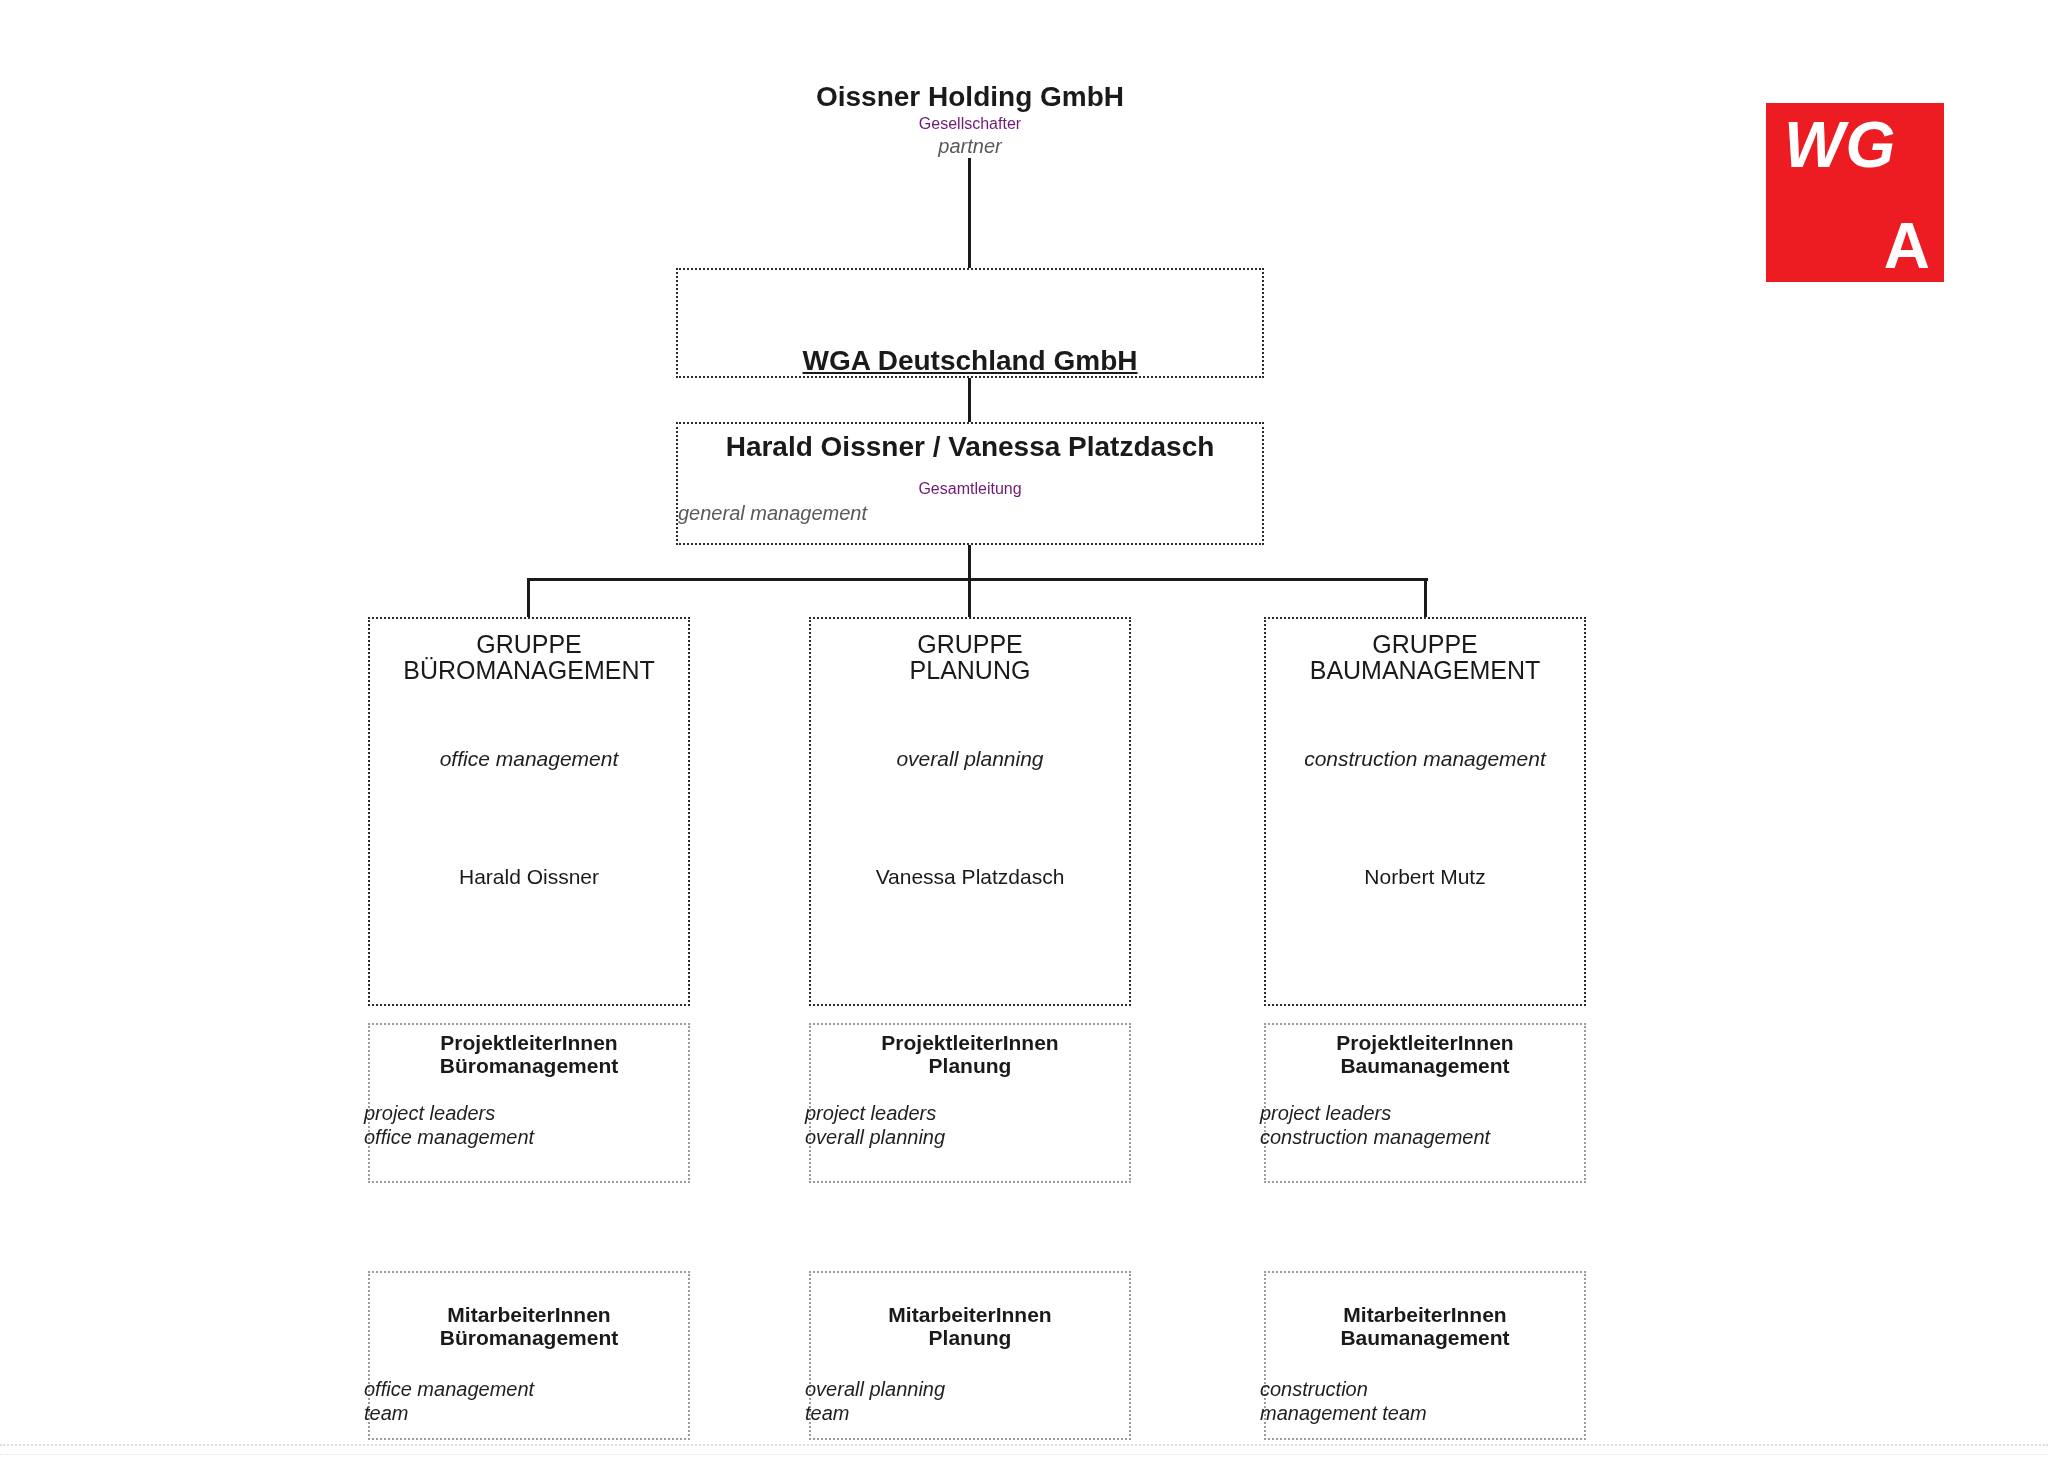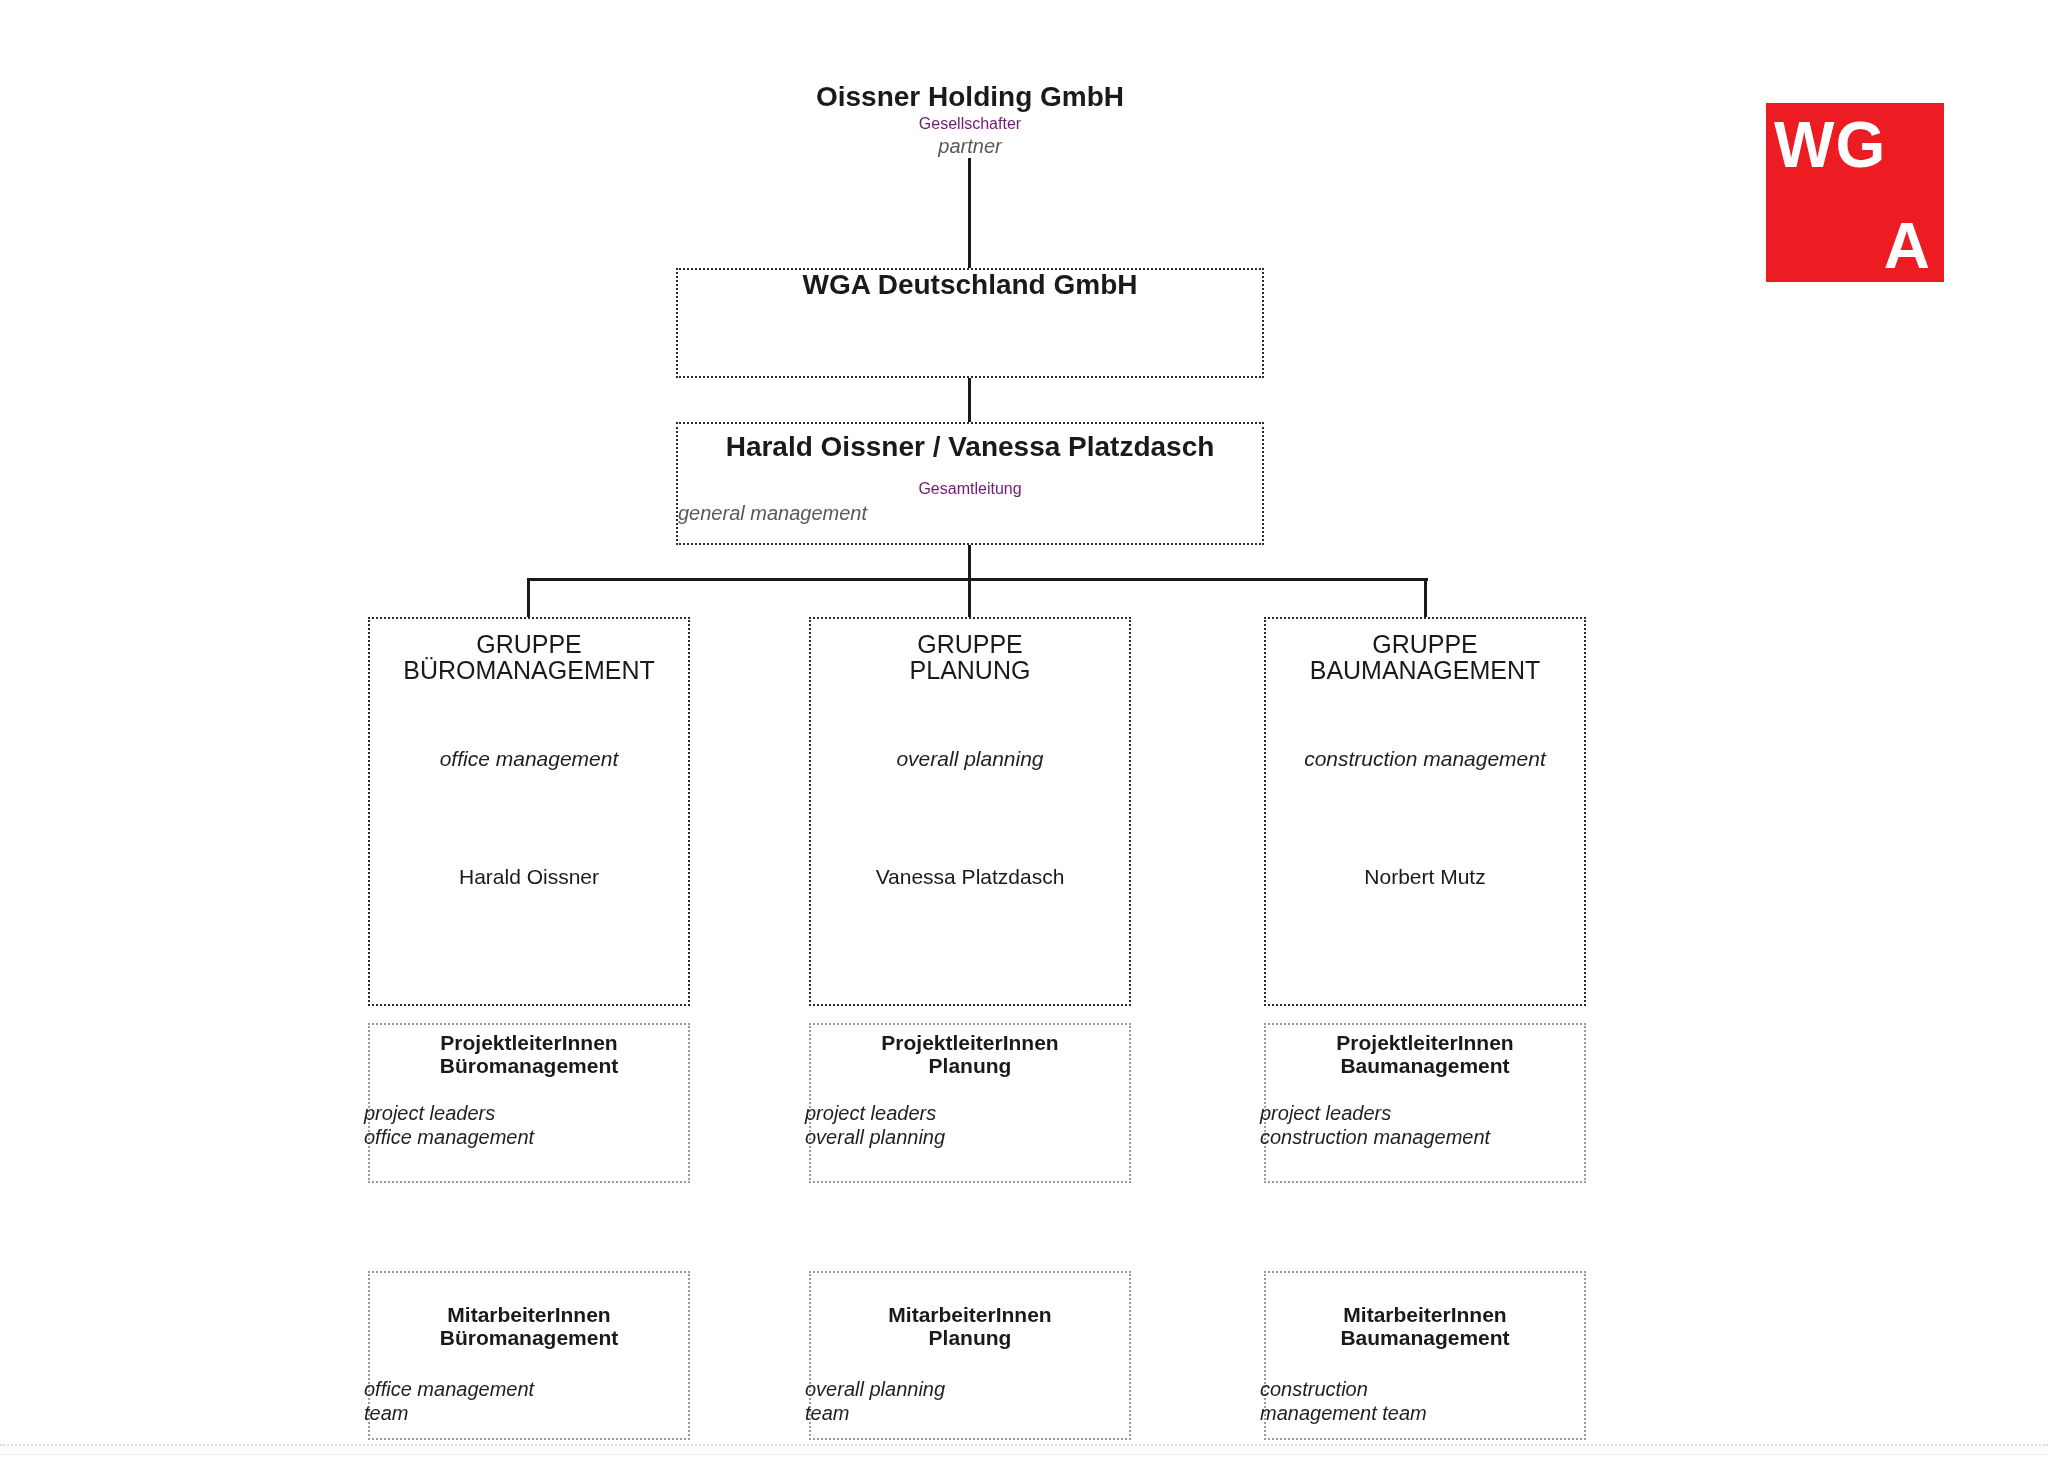--- a/index.html
+++ b/index.html
@@ -12,21 +12,21 @@
     overflow:hidden;
   }
   
   .t-title{font-size:28px;font-weight:bold;line-height:30px;}
   .t-sub{font-size:16px;line-height:23px;color:#701a75;}
   .t-sub-i{font-size:20px;line-height:23px;font-style:italic;color:#595959;}
   
   .box{position:absolute;background:#ffffff;box-sizing:border-box;}
   .bd-dark{border:2px dotted #2b2b2b;}
   .bd-light{border:2px dotted #9b9b9b;}
-  .box-company{left:676px;top:268px;width:588px;height:110px;display:flex;align-items:flex-start;justify-content:center;}
+  .box-company{left:676px;top:268px;width:588px;height:110px;display:flex;align-items:flex-end;justify-content:center;text-decoration:underline;}
   .box-mgmt{left:676px;top:422px;width:588px;height:123px;}
   .box-mgmt .m-title{position:absolute;top:8px;left:0;right:0;text-align:center;}
   .box-mgmt .m-de{position:absolute;top:53px;left:0;right:0;text-align:center;}
   .box-mgmt .m-en{position:absolute;top:78px;left:0;right:0;text-align:left;}
   
   .col0{left:368px;width:322px;}
   .col1{left:809px;width:322px;}
   .col2{left:1264px;width:322px;}
   .group-box{top:617px;height:389px;}
   .pl-box{top:1023px;height:160px;}
@@ -45,21 +45,21 @@
   .mit-box .sub-ital{top:104px;}
   
   .line{position:absolute;background:#1a1a1a;}
   .line-v{width:3px;}
   .line-h{height:3px;}
   
   .holding{position:absolute;left:720px;top:82px;width:500px;text-align:center;}
   
   .logo{position:absolute;left:1766px;top:103px;width:178px;height:179px;background:#ed1b22;}
   .logo span{position:absolute;color:#ffffff;font-weight:bold;font-size:64px;line-height:64px;}
-  .logo .wg{left:8px;top:10px;letter-spacing:1px;}
+  .logo .wg{left:18px;top:10px;letter-spacing:1px;font-style:italic;}
   .logo .a{right:14px;bottom:4px;}
   
   .artifact1{position:absolute;left:0;top:1444px;width:2048px;border-top:2px dotted #dcdcdc;}
   .artifact2{position:absolute;left:0;top:1454px;width:2048px;border-top:1px dotted #e6e6e6;}
 </style>
 </head>
 <body>
 
 <div class="canvas">
 

